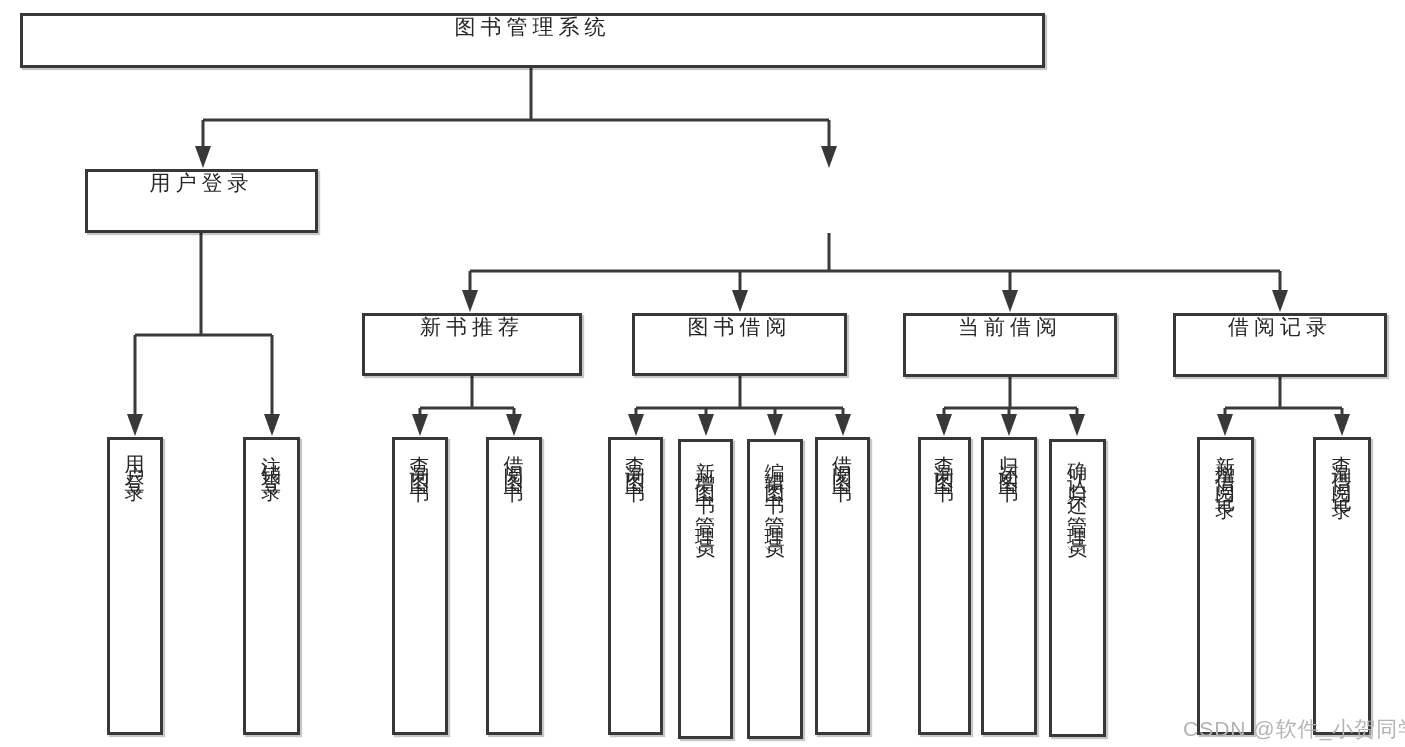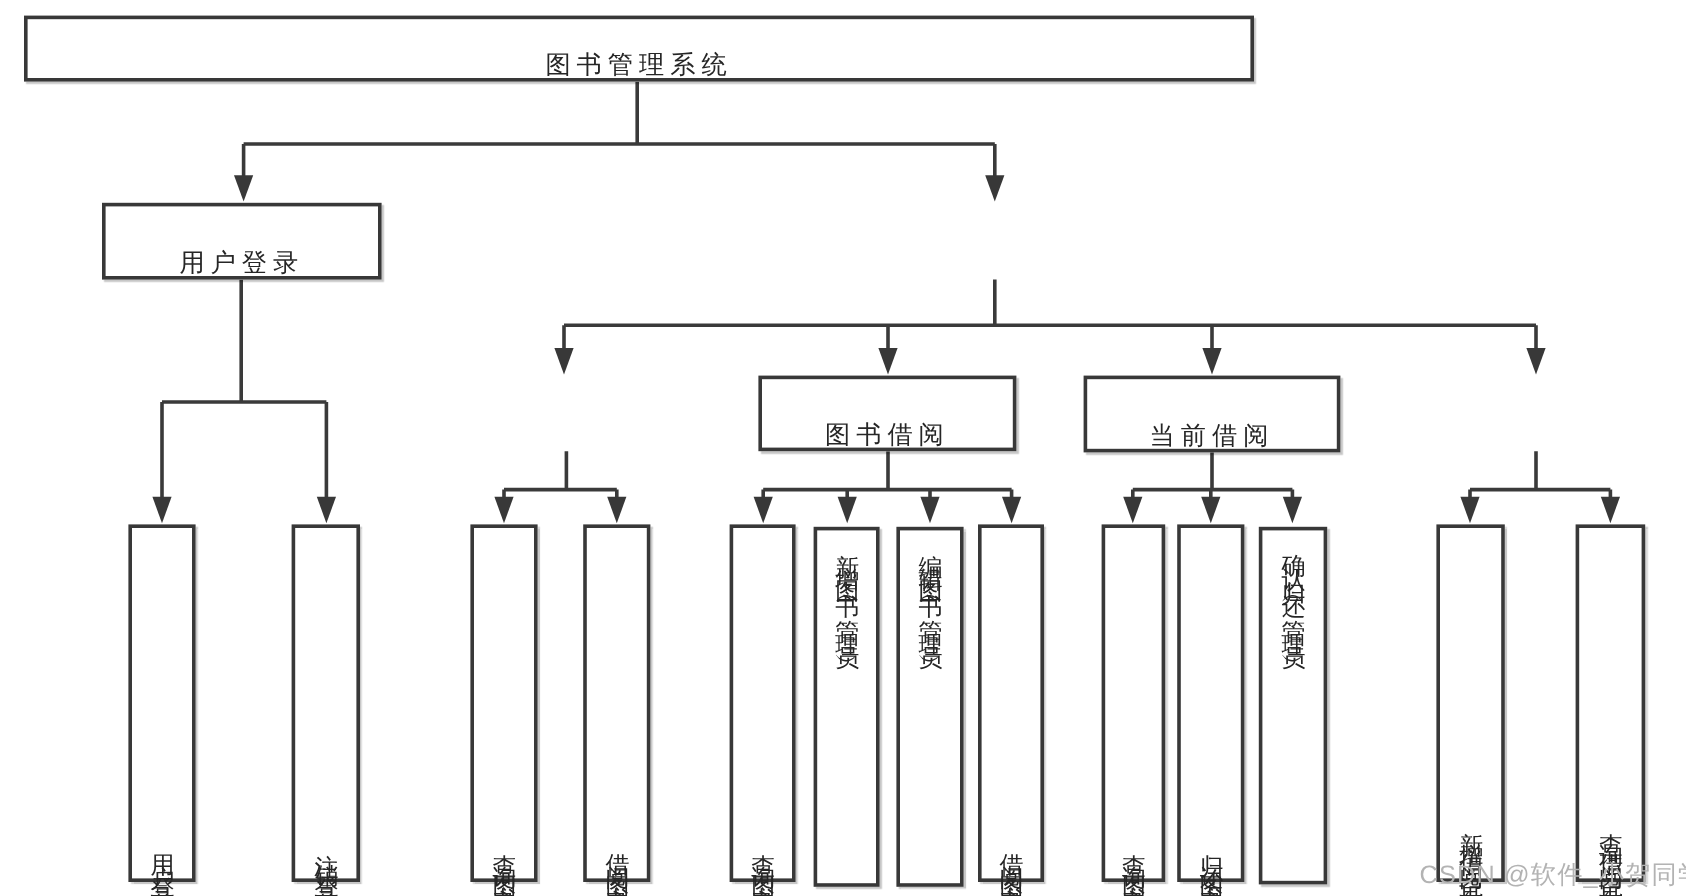--- a/index.html
+++ b/index.html
@@ -3,21 +3,21 @@
 <meta charset="utf-8">
 <style>
   html,body{margin:0;padding:0;background:#ffffff;}
   .stage{
     position:relative;width:1405px;height:747px;background:#ffffff;
     font-family:"Liberation Sans",sans-serif;color:#262626;overflow:hidden;
   }
   .wires{position:absolute;left:0;top:0;width:1405px;height:747px;}
   .box{
     position:absolute;background:#ffffff;border:3px solid #383838;
-    box-sizing:border-box;display:flex;align-items:flex-end;justify-content:center;
+    box-sizing:border-box;display:flex;align-items:flex-start;justify-content:center;
     box-shadow:2px 2px 1px rgba(0,0,0,0.22);
   }
   .h .label{font-size:21px;letter-spacing:5px;white-space:nowrap;line-height:1;}
   .v .label{
     writing-mode:vertical-rl;text-orientation:mixed;
     font-size:20px;letter-spacing:9px;line-height:1;white-space:nowrap;
   }
   .v.dense{align-items:flex-start;padding-top:4px;}
   .v.dense .label{letter-spacing:11px;}
   .watermark{
@@ -64,25 +64,31 @@
   </svg>
 
   <div class="box h" style="left:20px;top:13px;width:1025px;height:55px;">
     <span class="label">图书管理系统</span>
   </div>
 
   <div class="box h" style="left:85px;top:169px;width:233px;height:64px;">
     <span class="label">用户登录</span>
   </div>
 
+  <div class="box h" style="left:362px;top:313px;width:220px;height:63px;">
+    <span class="label">新书推荐</span>
+  </div>
   <div class="box h" style="left:632px;top:313px;width:215px;height:63px;">
     <span class="label">图书借阅</span>
   </div>
   <div class="box h" style="left:903px;top:313px;width:214px;height:64px;">
     <span class="label">当前借阅</span>
+  </div>
+  <div class="box h" style="left:1173px;top:313px;width:214px;height:64px;">
+    <span class="label">借阅记录</span>
   </div>
 
   <div class="box v" style="left:107px;top:437px;width:56px;height:298px;">
     <span class="label">用户登录</span>
   </div>
   <div class="box v" style="left:243px;top:437px;width:57px;height:298px;">
     <span class="label">注销登录</span>
   </div>
 
   <div class="box v" style="left:392px;top:437px;width:56px;height:298px;">

